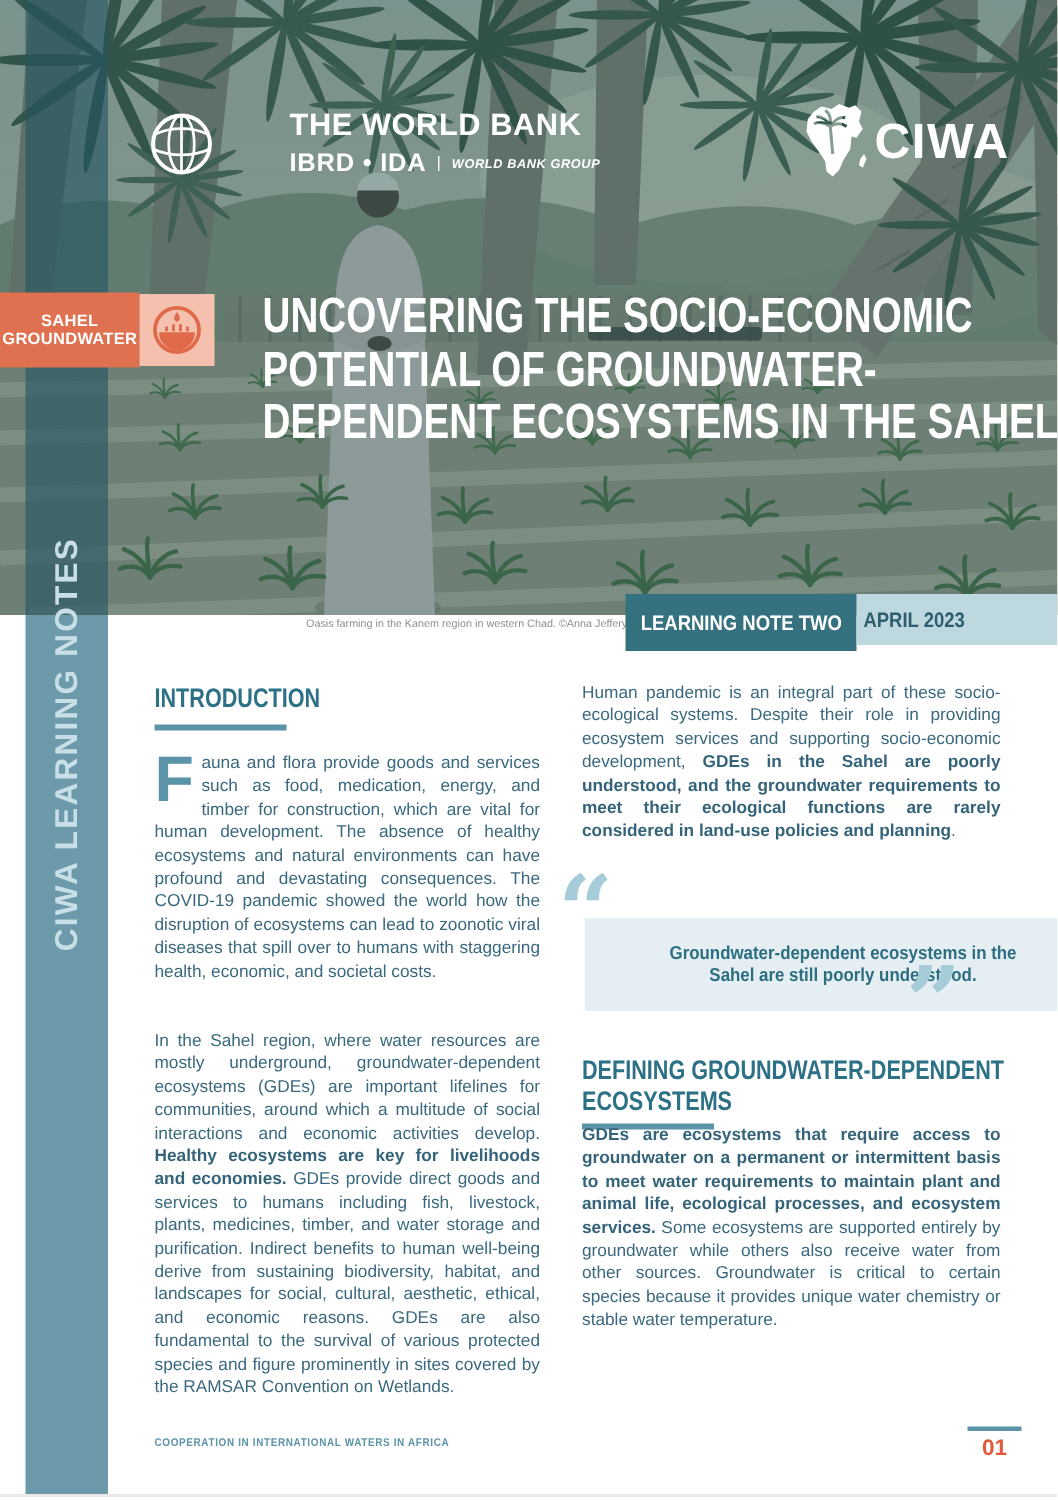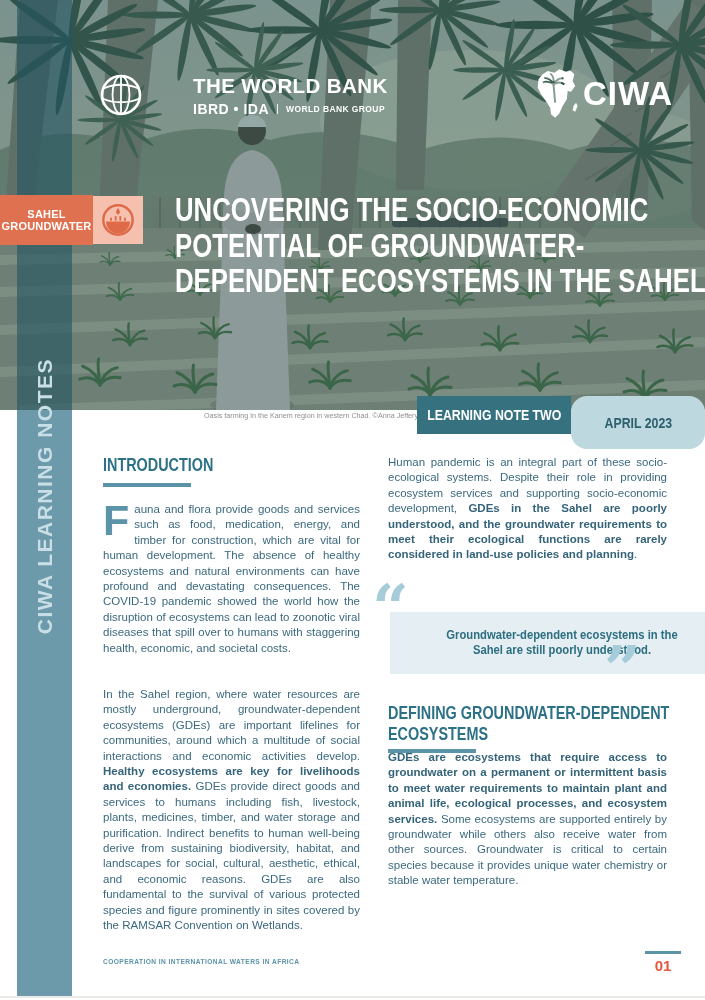--- a/index.html
+++ b/index.html
@@ -14,38 +14,38 @@
   .sidebar-strip { position:absolute; left:17px; top:0; width:55px; height:996px;
     background:linear-gradient(to bottom, rgba(35,85,97,0.62) 0px, rgba(35,85,97,0.62) 410px, #6d9aaa 410px, #6d9aaa 100%); }
   .sidebar-text-wrap { position:absolute; left:0; top:362px; width:100%; height:268px; display:flex; align-items:center; justify-content:center; }
   .sidebar-text { writing-mode:vertical-rl; transform:rotate(180deg); font-size:21px; font-weight:bold; letter-spacing:1.5px; color:#c9dfe7; white-space:nowrap; }
 
   
   .wb-logo { position:absolute; left:98px; top:72px; display:flex; align-items:center; color:#ffffff;gap:40px; }
   .wb-text { margin-left:9px; }
   .wb-name { font-size:20.5px; font-weight:bold; letter-spacing:0.4px; white-space:nowrap; }
   .wb-sub { display:flex; align-items:center; margin-top:3px; }
-  .wb-sub-left { font-size:14px; font-weight:bold; letter-spacing:0.5px; }
-  .wb-sub-right { font-size:8.5px; font-weight:bold; letter-spacing:0.4px; margin-left:8px; padding-left:8px; border-left:1.5px solid rgba(255,255,255,0.9); }
+  .wb-sub-left { font-size:17px; font-weight:bold; letter-spacing:0.5px; }
+  .wb-sub-right { font-size:8.5px; font-weight:bold; letter-spacing:0.4px; margin-left:8px; padding-left:8px; border-left:1.5px solid rgba(255,255,255,0.9);font-style:italic; }
   .ciwa-logo { position:absolute; left:531px; top:66px; display:flex; align-items:center; color:#ffffff;justify-content:flex-end; }
   .ciwa-text { font-size:33px; font-weight:bold; letter-spacing:1px; margin-left:2px; }
 
   
   .topic-badge { position:absolute; left:0; top:195px; display:flex; align-items:center; }
   .topic-badge-label { width:93px; height:50px; background:#df7150; color:#ffffff; display:flex; flex-direction:column; align-items:center; justify-content:center; font-size:11px; font-weight:bold; line-height:12.5px; letter-spacing:0.2px; }
   .topic-badge-iconbox { width:50px; height:48px; background:#f5c0ae; display:flex; align-items:center; justify-content:center; }
 
   
   .hero-title { position:absolute; left:175px; top:192px; color:#ffffff; font-weight:bold; font-size:33px; line-height:35.5px; transform:scaleX(0.78); transform-origin:left top; }
   .hero-title div { white-space:nowrap; }
 
   
   .photo-caption { position:absolute; left:204px; top:411px; font-size:7.2px; color:#8f8f8f; white-space:nowrap; }
   .note-badge { position:absolute; left:417px; top:396px; width:154px; height:38px; background:#36717f; color:#ffffff; display:flex; align-items:center; justify-content:center; font-size:14px; font-weight:bold;text-align:center; }
-  .date-badge { position:absolute; left:571px; top:396px; width:134px; height:53px; background:#bdd8de; color:#2e5f6e; display:flex; align-items:center; justify-content:center; font-size:14px; font-weight:bold;border-radius:16px; }
+  .date-badge { position:absolute; left:571px; top:396px; width:134px; height:34px; background:#bdd8de; color:#2e5f6e; display:flex; align-items:center; font-size:14px; font-weight:bold; }
   .badge-inner { transform:scaleX(0.88); white-space:nowrap; }
 
   
   .h-cond { font-weight:bold; color:#2d7186; font-size:18px; line-height:20px; transform:scaleX(0.8); transform-origin:left top; white-space:nowrap; }
   .defining-heading { position:absolute; left:388px; top:703px; width:400px; font-weight:bold; color:#2d7186; font-size:18px; line-height:20.5px; transform:scaleX(0.8); transform-origin:left top; }
   .intro-heading { position:absolute; left:103px; top:455px; }
   .rule { position:absolute; height:4px; background:#5b93a8; }
   .rule-intro { left:103px; top:483px; width:88px; }
   .rule-defining { left:388px; top:749px; width:88px; }
   .body { position:absolute; font-size:11.5px; line-height:15.4px; text-align:justify; color:#3a687e; }

